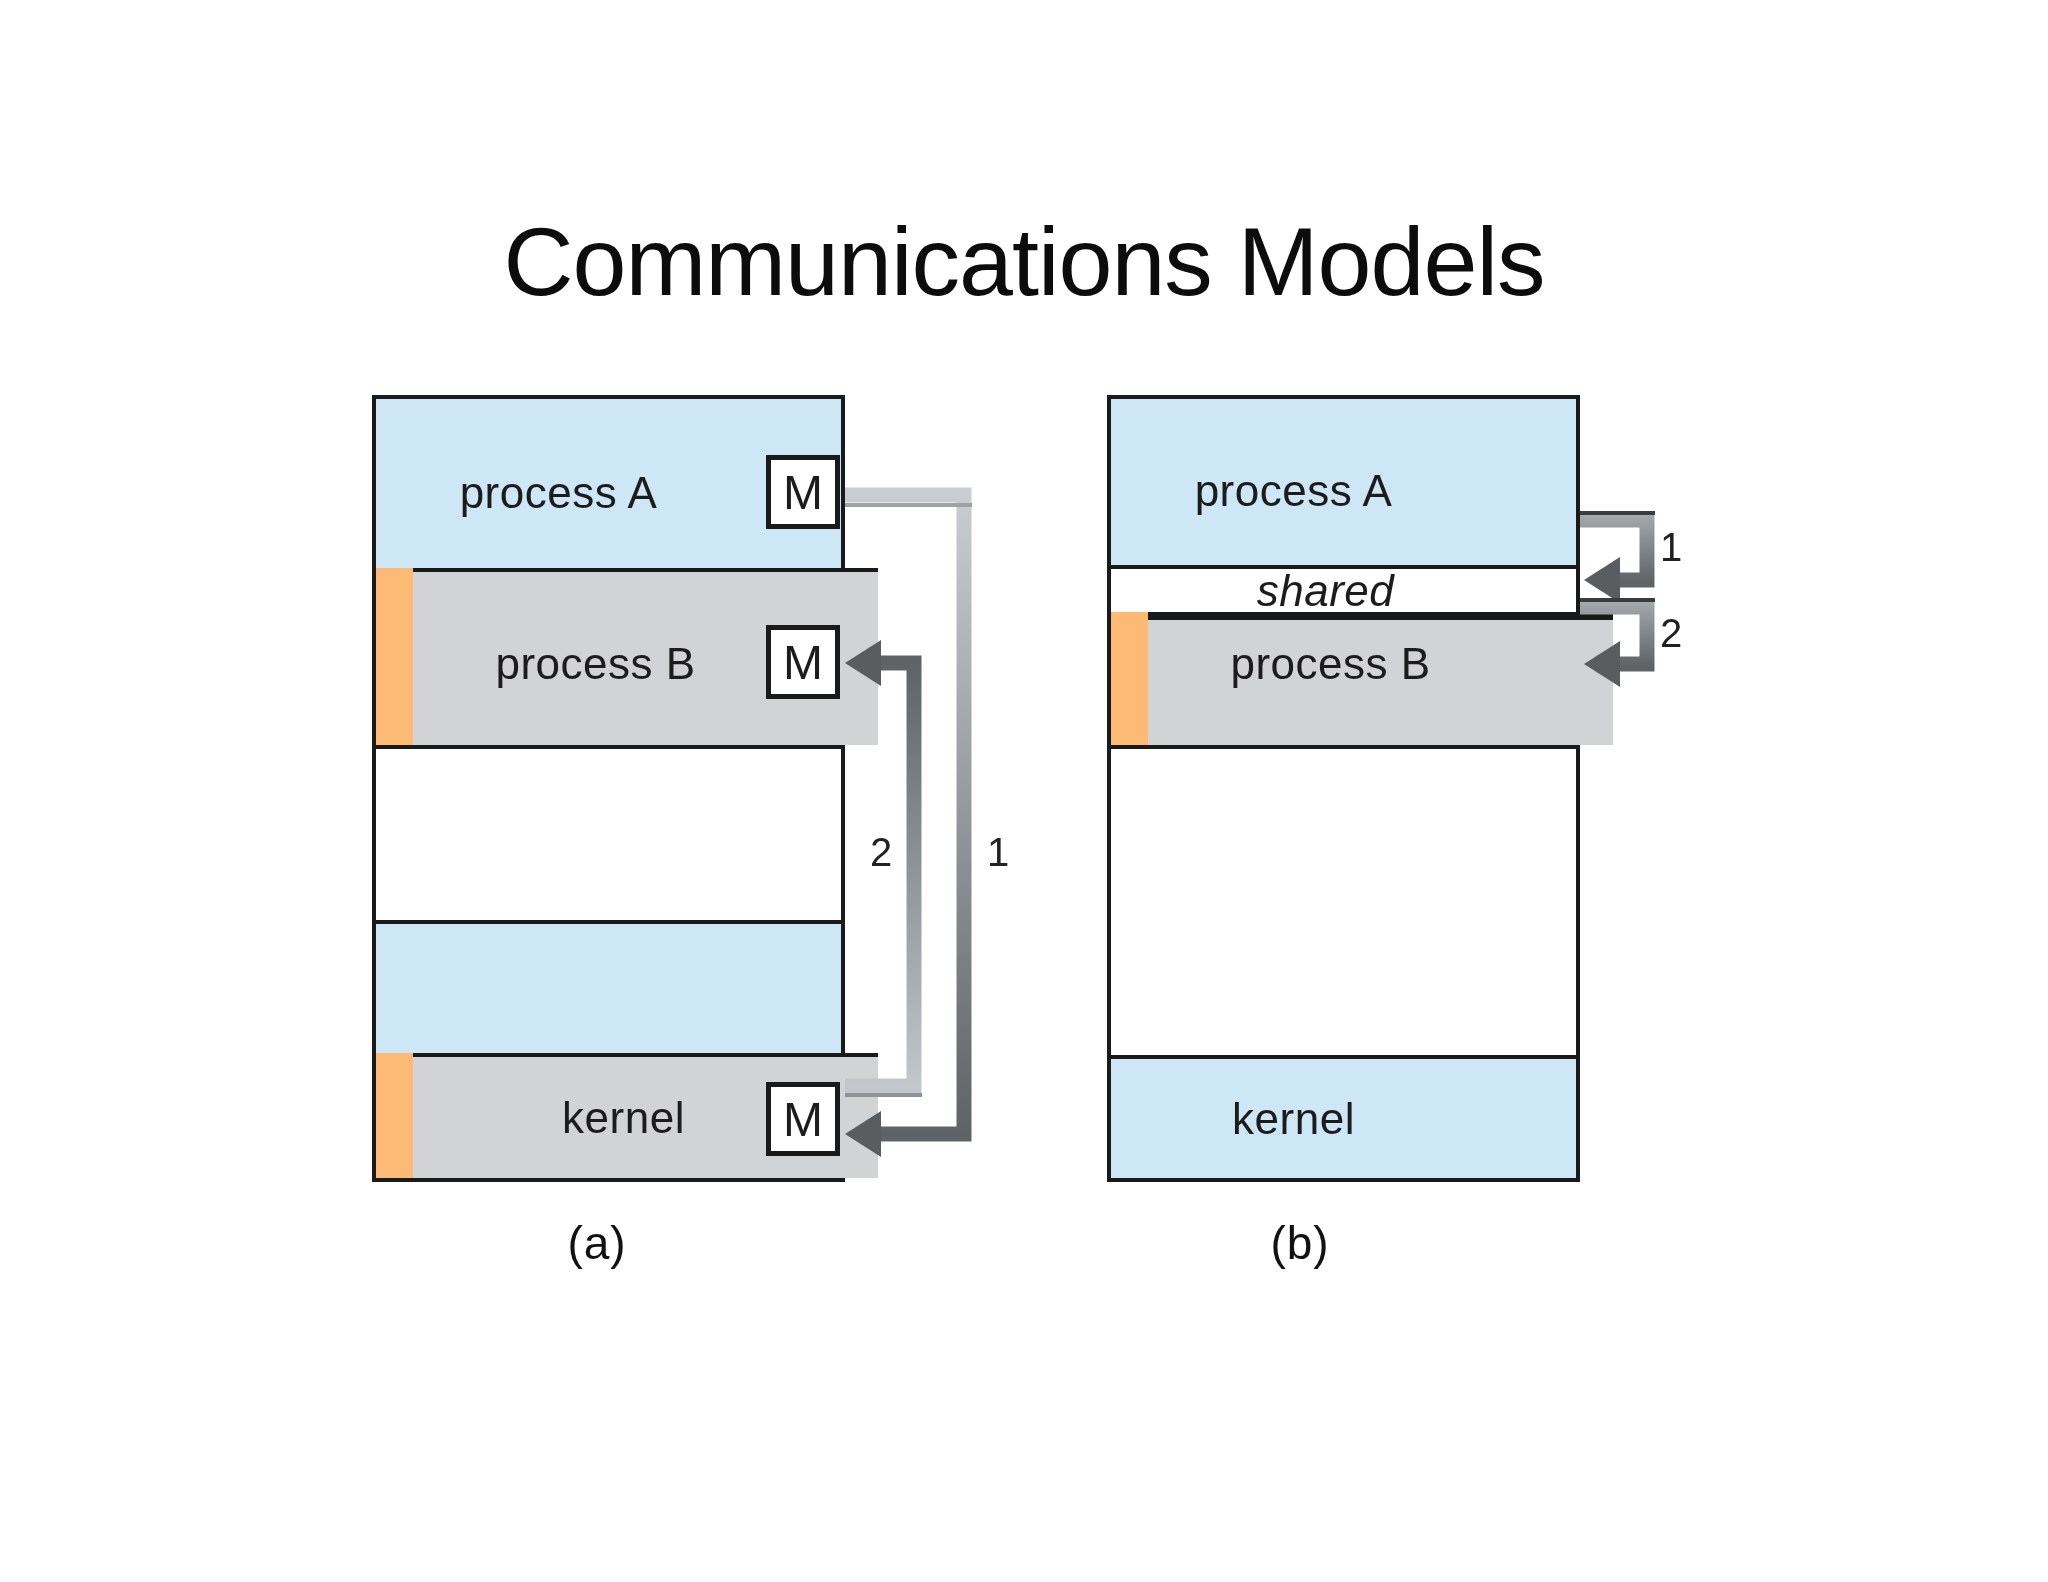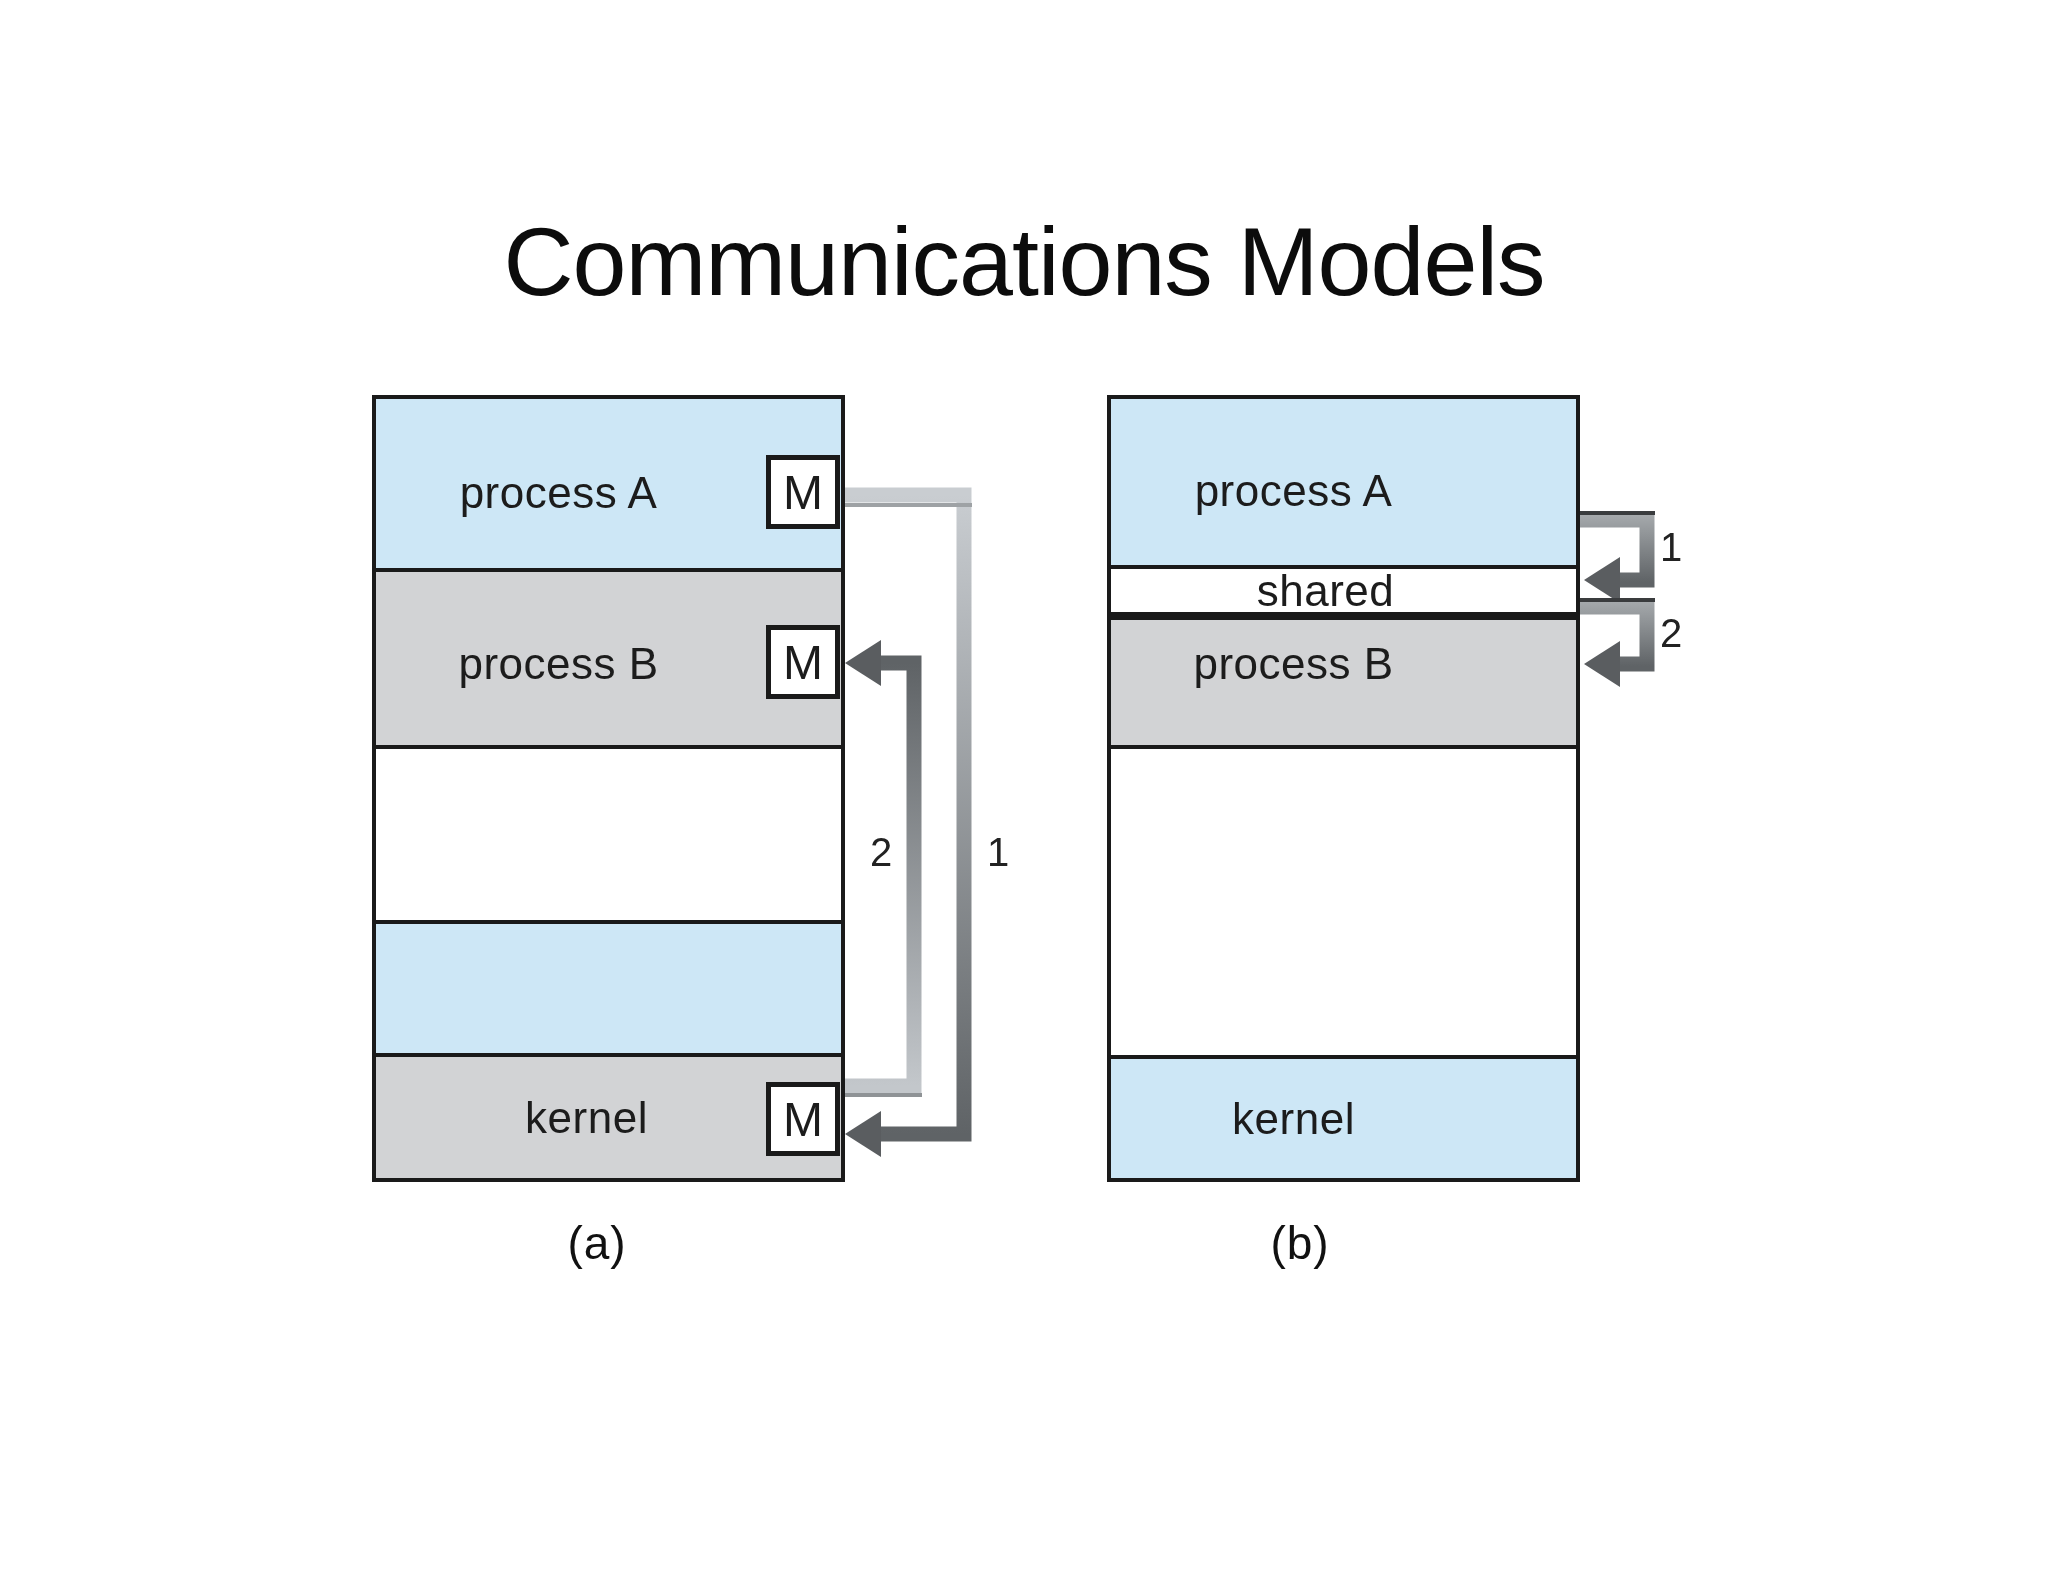--- a/index.html
+++ b/index.html
@@ -27,21 +27,21 @@
   .band{
     position:absolute;left:0;width:465px;box-sizing:border-box;
     display:flex;align-items:center;justify-content:center;
   }
   .band .band-label{
     font-size:44px;color:var(--text-dark);letter-spacing:0.5px;
   }
   .sep4{border-top:4px solid var(--line-black);}
   .sep8{border-top:8px solid var(--line-black);}
   .bg-blue{background:var(--band-blue);}
-  .bg-gray{background:var(--band-gray);}
+  .bg-gray{background:var(--band-gray);margin-left:37px;}
   .bg-white{background:#ffffff;}
   .m-box{
     position:absolute;width:74px;height:74px;box-sizing:border-box;
     border:5px solid var(--line-black);background:#ffffff;left:390px;
     display:flex;align-items:center;justify-content:center;
     font-size:48px;color:var(--text-dark);z-index:3;
   }
   .caption{
     position:absolute;top:1216px;transform:translateX(-50%);
     font-size:46px;color:#111;letter-spacing:1px;
@@ -74,21 +74,21 @@
     <div class="m-box" style="top:56px;">M</div>
     <div class="m-box" style="top:226px;">M</div>
     <div class="m-box" style="top:683px;">M</div>
   </div>
   <div class="caption" style="left:597px;">(a)</div>
 
   <div class="diagram" id="diagram-b">
     <div class="band bg-blue" style="top:0;height:166px;padding:18px 100px 0 0;">
       <span class="band-label">process A</span>
     </div>
-    <div class="band bg-white sep4" style="top:166px;height:47px;padding-right:36px;">
+    <div class="band bg-white sep4" style="top:166px;height:47px;padding-right:36px;font-style:italic;">
       <span class="band-label">shared</span>
     </div>
     <div class="band bg-gray sep8" style="top:213px;height:133px;padding:0 100px 38px 0;">
       <span class="band-label">process B</span>
     </div>
     <div class="band bg-white sep4" style="top:346px;height:310px;"></div>
     <div class="band bg-blue sep4" style="top:656px;height:123px;padding-right:100px;">
       <span class="band-label">kernel</span>
     </div>
   </div>

